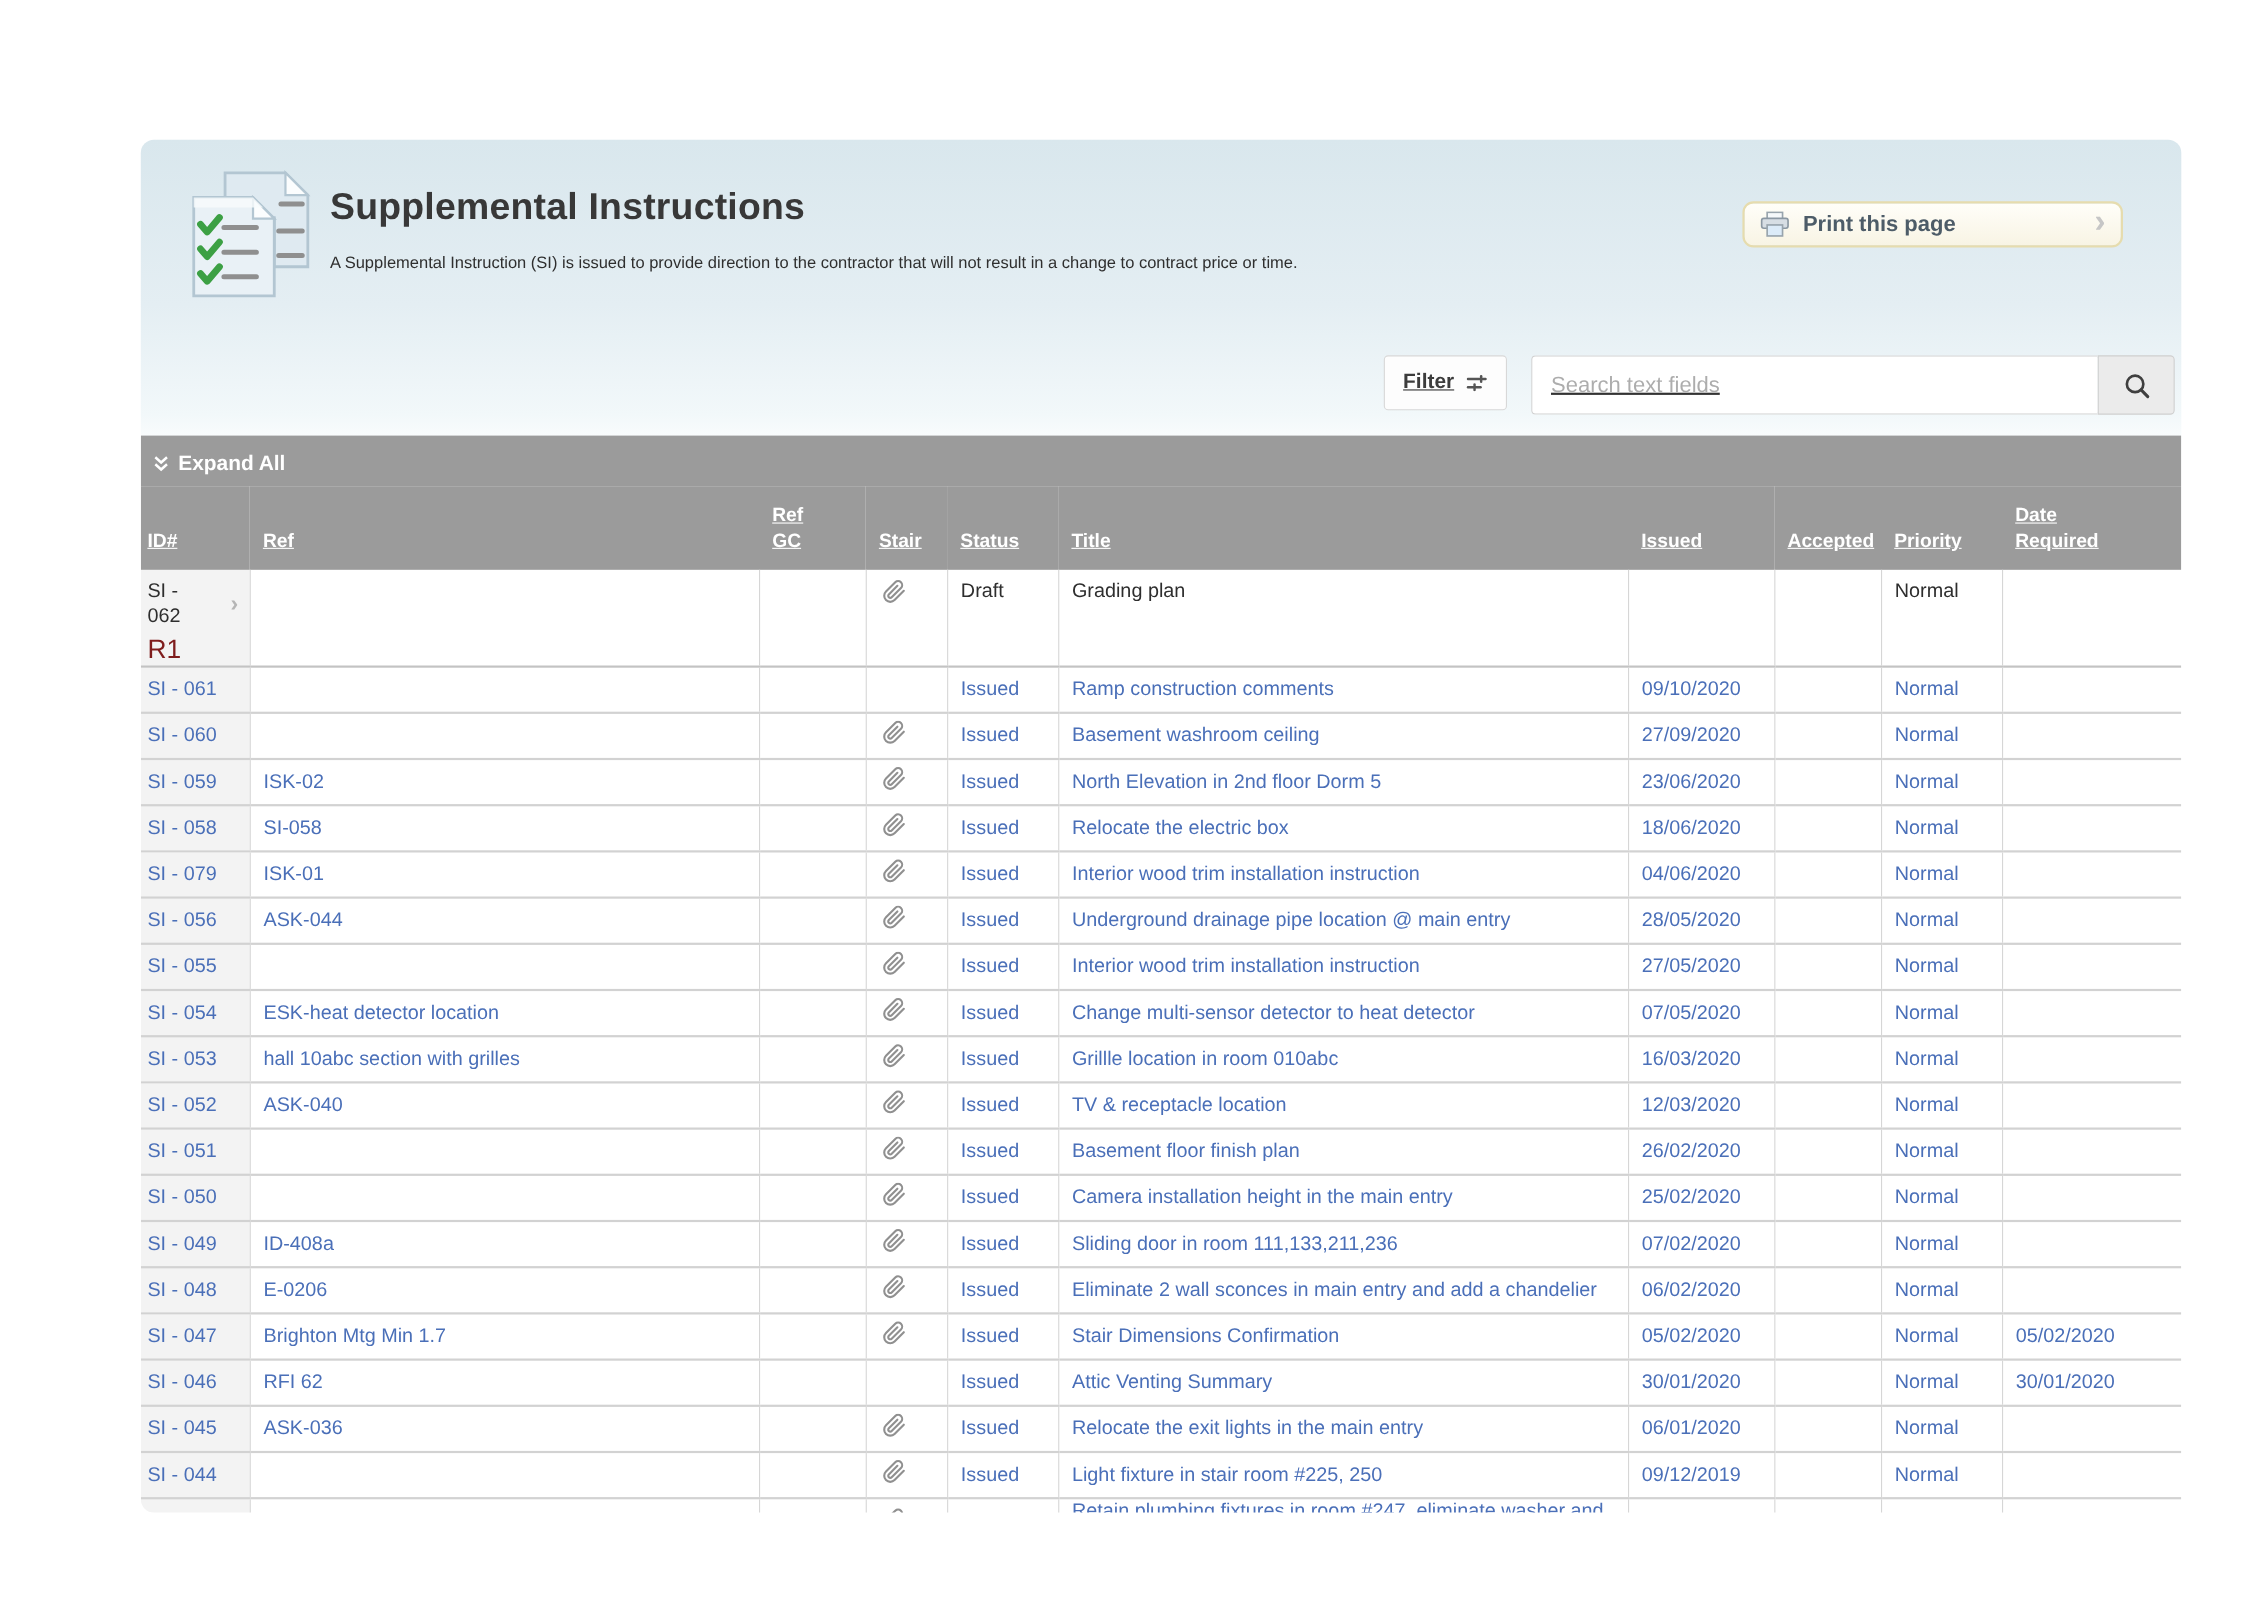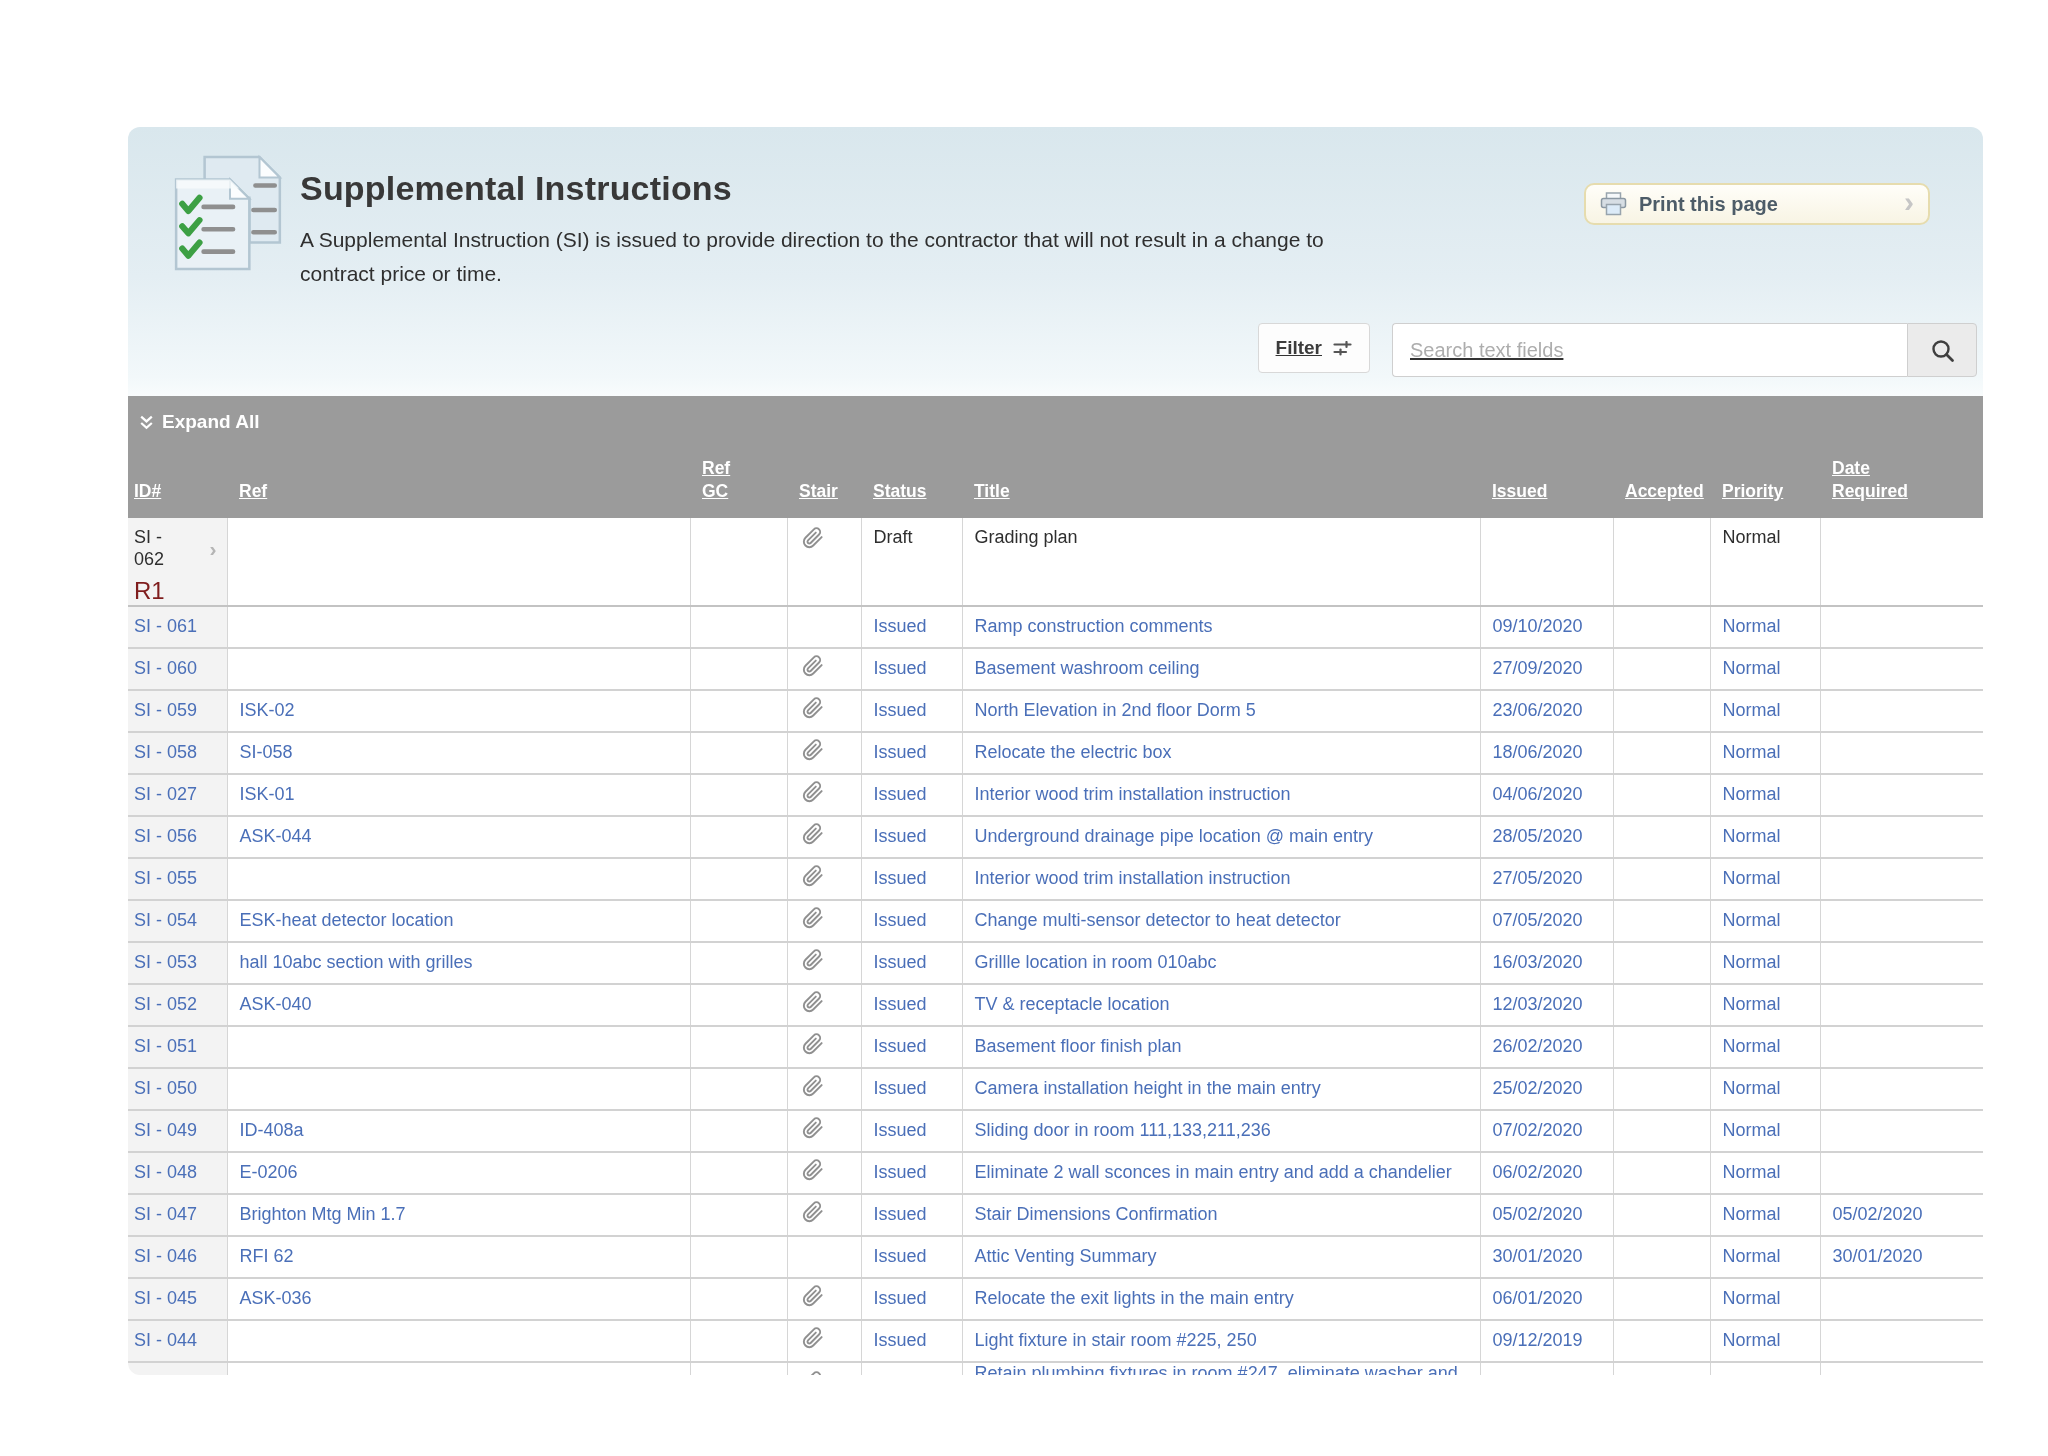--- a/index.html
+++ b/index.html
@@ -9,21 +9,21 @@
   .card{position:absolute;left:128px;top:127px;width:1855px;height:1248px;
         border-radius:12px;overflow:hidden;
         background:linear-gradient(180deg,#d9e7ed 0%,#e4eef3 12%,#f2f8fa 20%,#ffffff 23%);}
 
   
   .card-header{position:relative;height:196px;}
   .docs-icon{position:absolute;left:40px;top:26px;width:122px;height:120px;}
   .page-title{position:absolute;left:172px;top:42px;margin:0;
               font-size:34px;font-weight:bold;color:#383838;letter-spacing:.2px;}
   .page-desc{position:absolute;left:172px;top:96px;width:1085px;margin:0;
-             font-size:21px;line-height:34px;color:#2f2f2f;}
+             font-size:15px;line-height:34px;color:#2f2f2f;}
   .print-btn{position:absolute;left:1456px;top:56px;width:346px;height:42px;
              display:flex;align-items:center;box-sizing:border-box;padding:0 14px;
              background:linear-gradient(180deg,#fffef9,#f8f4e4);
              border:2px solid #e6dcae;border-radius:10px;cursor:pointer;}
   .print-btn .lbl{margin-left:12px;font-size:20px;font-weight:bold;color:#4d5c68;}
   .print-btn .chev{margin-left:auto;font-size:30px;font-weight:bold;color:#c6c6c6;line-height:1;margin-top:-4px;}
 
   
   .toolbar{display:flex;justify-content:flex-end;align-items:flex-start;height:58px;
            padding-right:6px;margin-bottom:15px;text-decoration:underline;}
@@ -271,21 +271,21 @@
     <td class="c-status">Issued</td>
     <td class="c-title">Relocate the electric box</td>
     <td class="c-issued">18/06/2020</td>
     <td class="c-accepted"></td>
     <td class="c-priority">Normal</td>
     <td class="c-datereq"></td>
   </tr>
         <tr>
     <td class="c-id">
       <div class="id-line">
-        <span class="id-text">SI - 027</span>
+        <span class="id-text">SI - 079</span>
 
       </div>
 
     </td>
     <td class="c-ref">ISK-01</td>
     <td class="c-refgc"></td>
     <td class="c-files">
       <span class="clip">
         <svg width="22" height="22" viewBox="0 0 24 24">
           <path d="M21.44 11.05l-9.19 9.19a6 6 0 0 1-8.49-8.49l9.19-9.19a4 4 0 0 1 5.66 5.66l-9.2 9.19a2 2 0 0 1-2.83-2.83l8.49-8.48" fill="none" stroke="#909090" stroke-width="2.1" stroke-linecap="round"></path>

